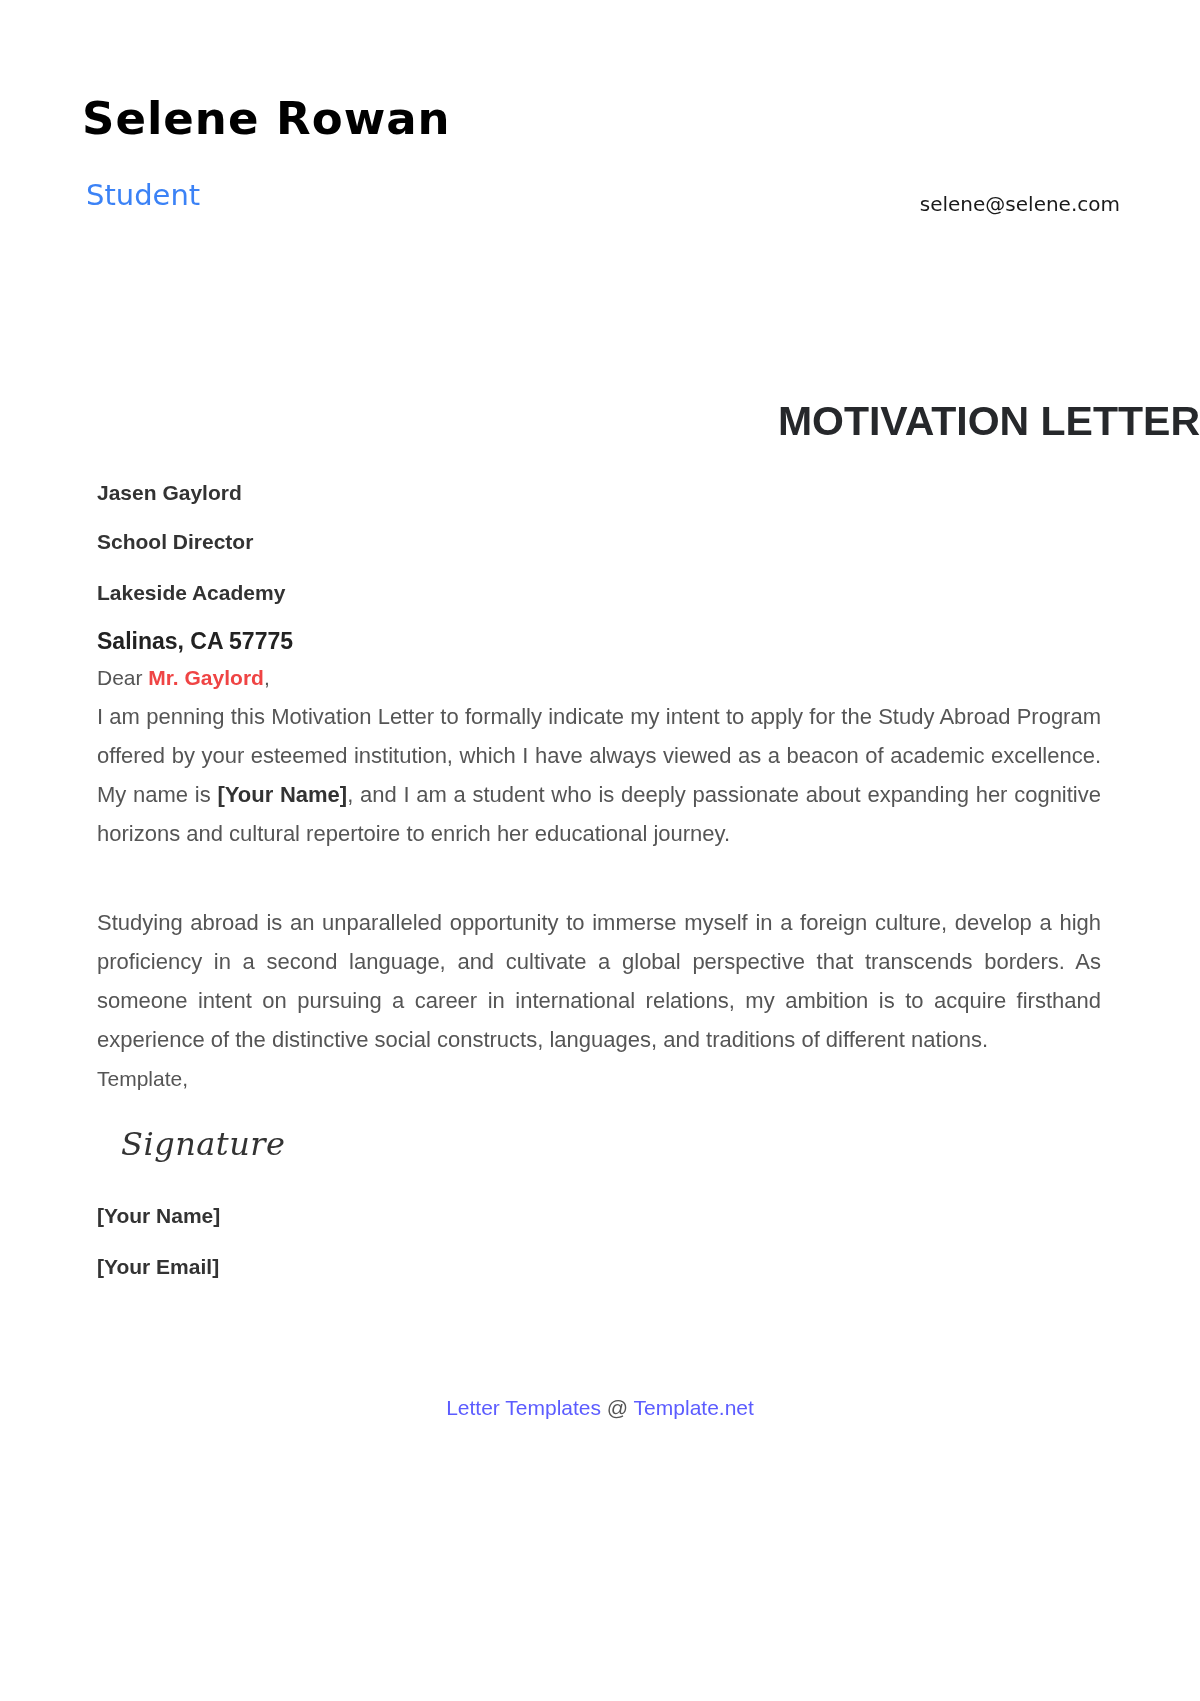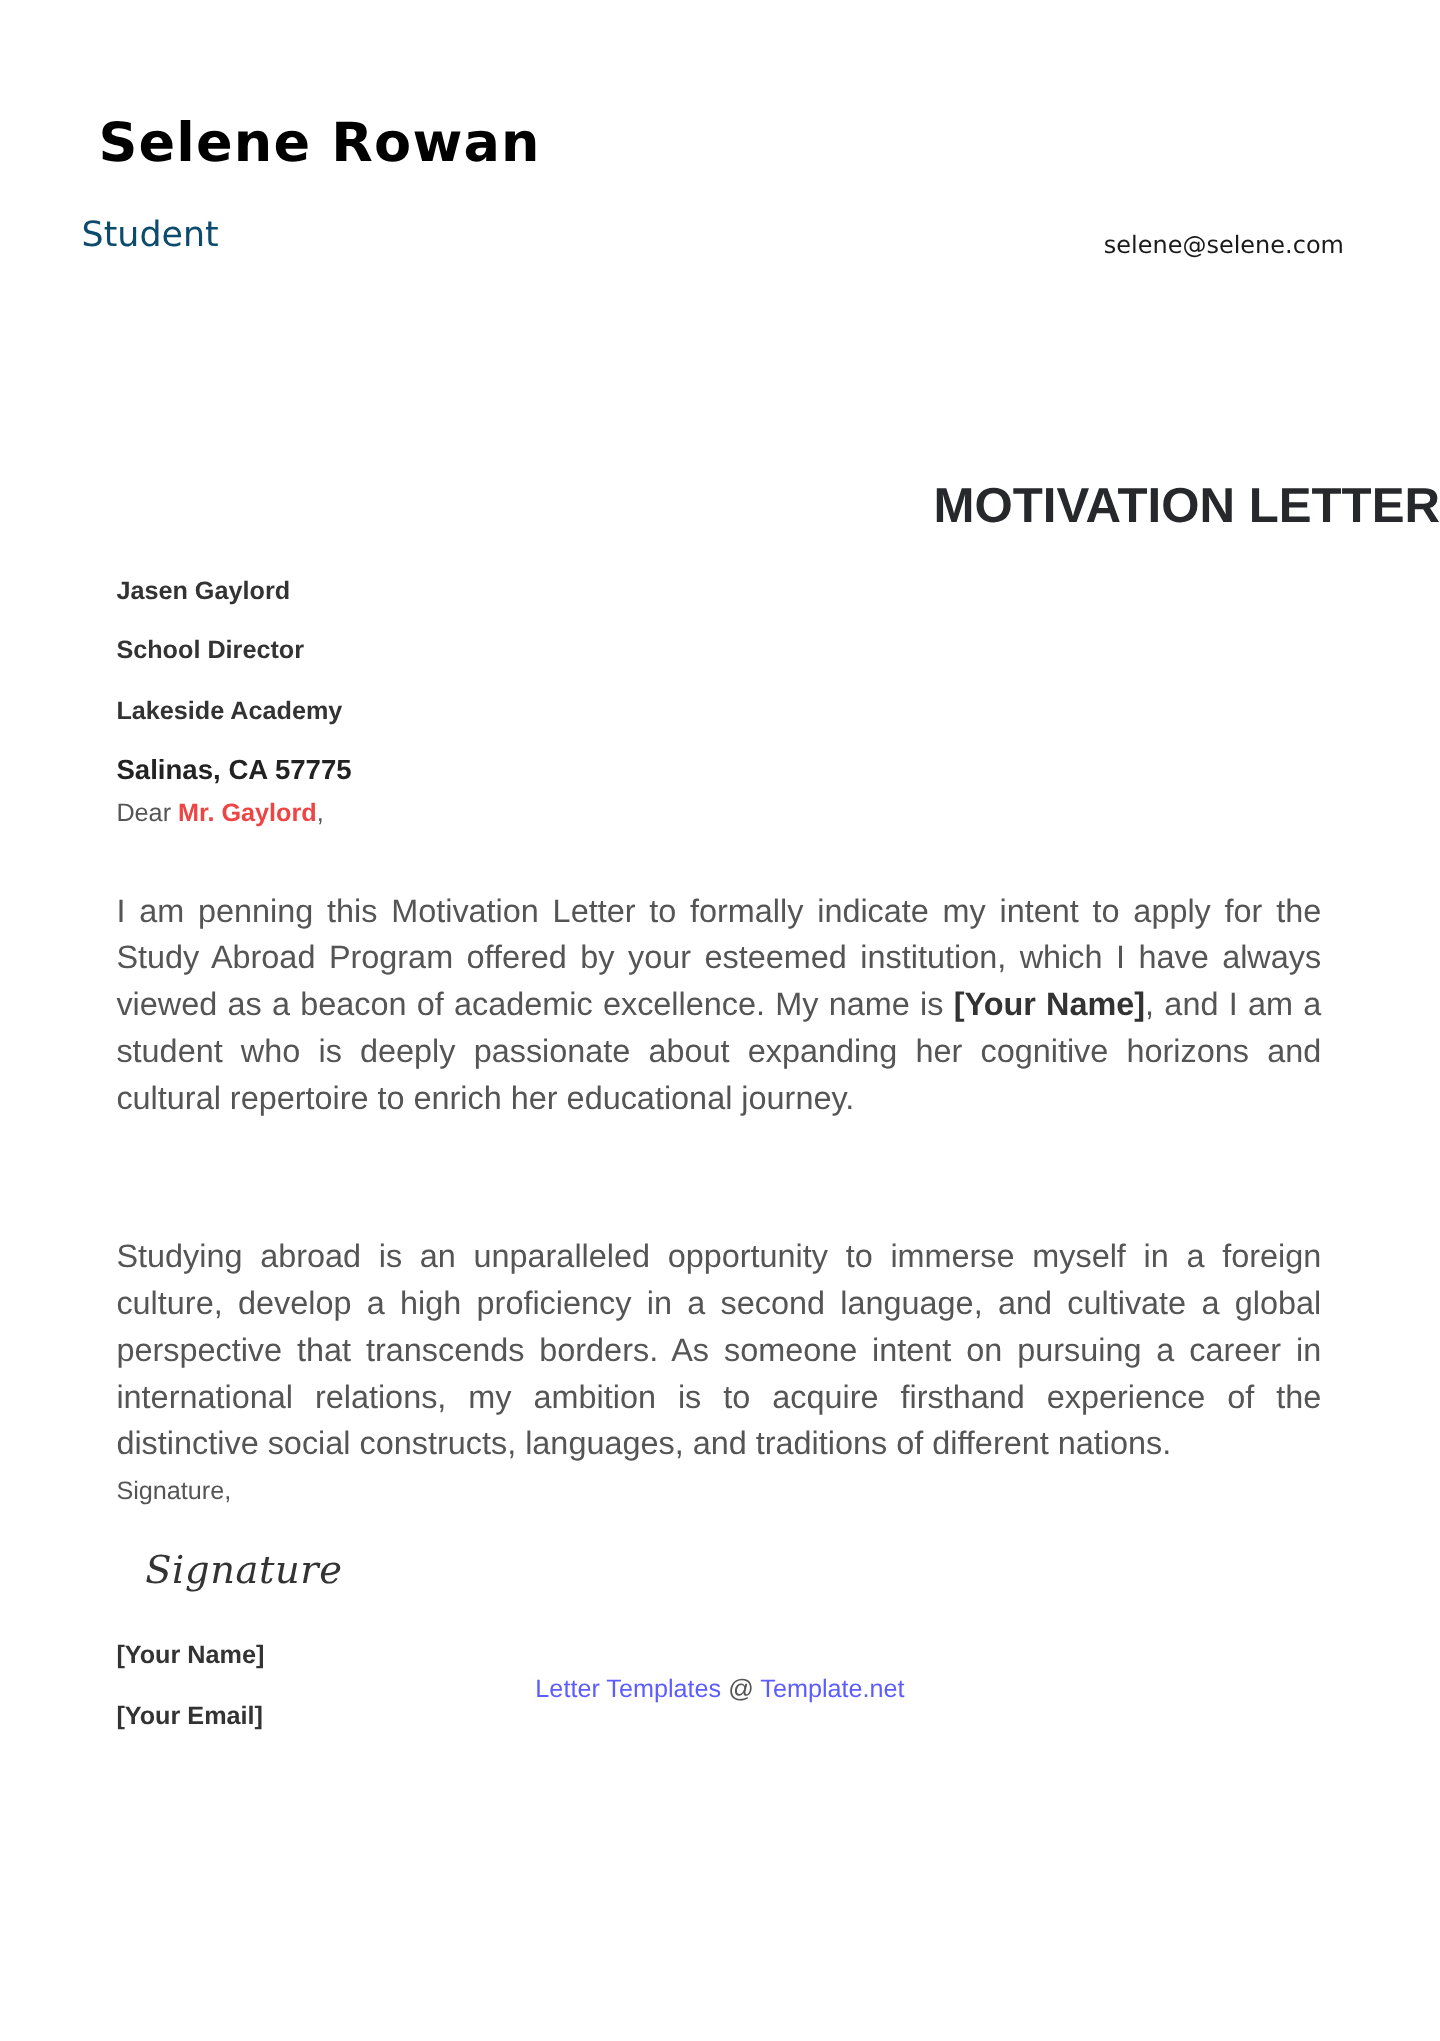--- a/index.html
+++ b/index.html
@@ -5,22 +5,22 @@
     * { box-sizing: border-box; margin: 0; padding: 0; }
     html, body { width: 1200px; height: 1701px; background: #ffffff; }
     body { position: relative; overflow: hidden; font-family: "Liberation Sans", sans-serif; }
 
     .header-name {
       position: absolute; left: 82px; top: 92px;
       font-family: "DejaVu Sans", sans-serif; font-weight: bold;
       font-size: 45px; color: #000000; letter-spacing: 1px;
     }
     .header-role {
-      position: absolute; left: 68px; top: 178px;
-      font-family: "DejaVu Sans", sans-serif; font-size: 29px; color: #0c4a6e;
+      position: absolute; left: 86px; top: 178px;
+      font-family: "DejaVu Sans", sans-serif; font-size: 29px; color: #3b82f6;
     }
     .header-email {
       position: absolute; right: 80px; top: 192px;
       font-family: "DejaVu Sans", sans-serif; font-size: 20px; color: #1a1a1a;
     }
 
     .doc-title {
       position: absolute; left: 0; width: 1200px; top: 398px; text-align: right;
       font-family: "Liberation Sans", sans-serif; font-weight: bold;
       font-size: 41px; color: #26282b;
@@ -33,23 +33,22 @@
     .addr { font-weight: bold; color: #333333; font-size: 21px; }
     .addr-date { height: 34px; line-height: 34px; margin-top: 0; }
     .addr-line { height: 51px; line-height: 51px; }
     .addr-line.first { height: 46px; line-height: 46px; }
     .addr-city { font-size: 23px; color: #222222; height: 40px; line-height: 46px; }
 
     .salute { font-size: 21px; line-height: 39px; color: #555555; }
     .salute b { color: #ef4444; }
 
     .para {
-      font-size: 27px; line-height: 39px; text-align: justify;
+      font-size: 22px; line-height: 39px; text-align: justify;
       color: #555555;
-      margin-top: 43px;
     }
     .para b { color: #333333; }
     .para-gap { height: 50px; }
 
     .sign-off { font-size: 21px; line-height: 39px; color: #555555; }
 
     .signature {
       display: block; margin-left: 24px; margin-top: 18px;
       font-family: "DejaVu Serif", serif; font-style: italic;
       font-size: 32px; color: #333333; height: 56px; line-height: 56px;
@@ -82,21 +81,21 @@
   <div class="addr addr-city">Salinas, CA 57775</div>
 
   <div class="salute"><span>Dear </span><b>Mr. Gaylord</b><span>,</span></div>
 
   <p class="para"><span>I am penning this Motivation Letter to formally indicate my intent to apply for the Study Abroad Program offered by your esteemed institution, which I have always viewed as a beacon of academic excellence. My name is </span><b>[Your Name]</b><span>, and I am a student who is deeply passionate about expanding her cognitive horizons and cultural repertoire to enrich her educational journey.</span></p>
 
   <div class="para-gap"></div>
 
   <p class="para">Studying abroad is an unparalleled opportunity to immerse myself in a foreign culture, develop a high proficiency in a second language, and cultivate a global perspective that transcends borders. As someone intent on pursuing a career in international relations, my ambition is to acquire firsthand experience of the distinctive social constructs, languages, and traditions of different nations.</p>
 
-  <div class="sign-off">Signature,</div>
+  <div class="sign-off">Template,</div>
 
   <span class="signature">Signature</span>
 
   <div class="closing closing-name">[Your Name]</div>
   <div class="closing closing-email">[Your Email]</div>
 </div>
 
 <div class="footer">
   <a href="#">Letter Templates</a><span class="at"> @ </span><a href="#">Template.net</a>
 </div>

